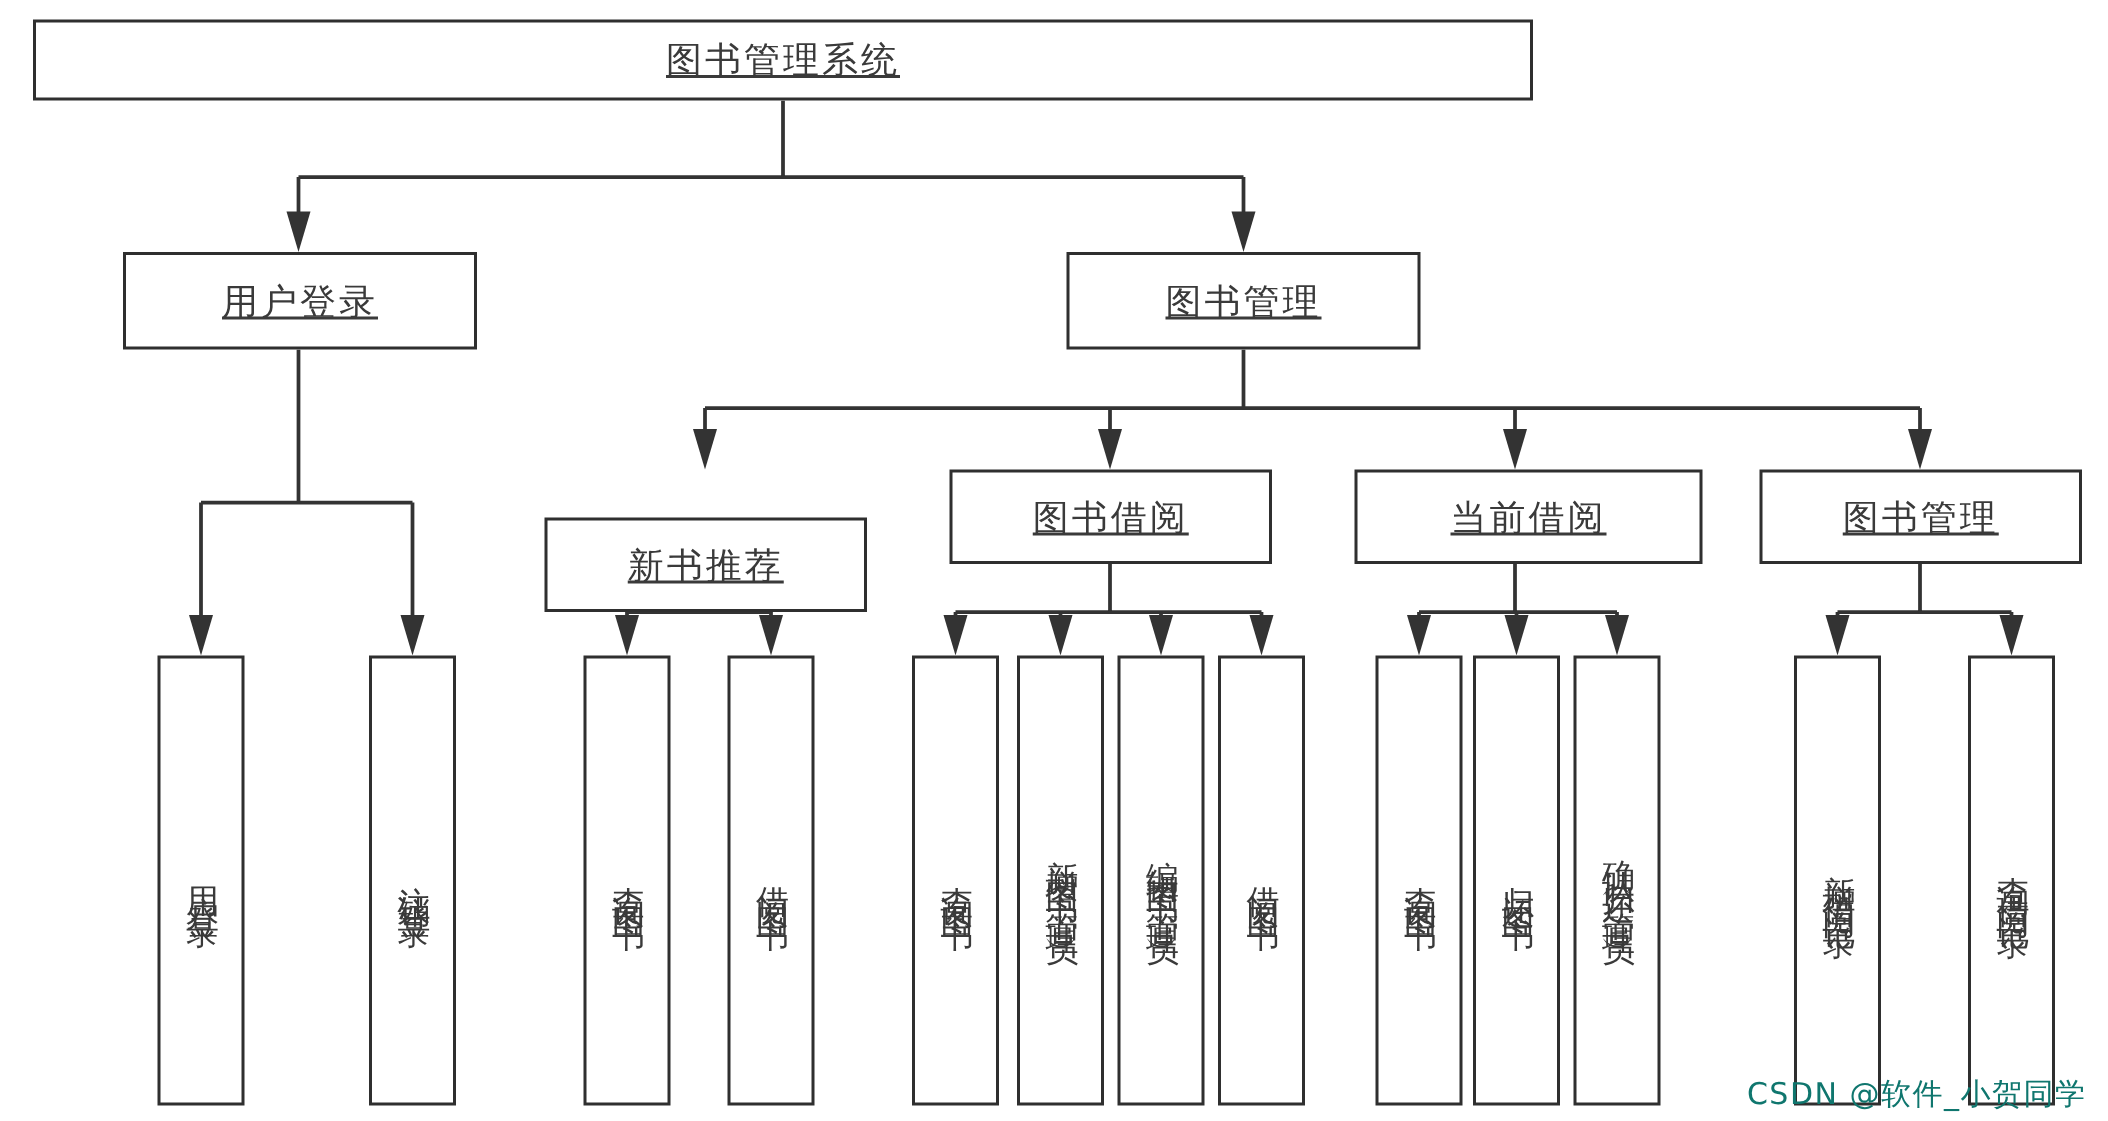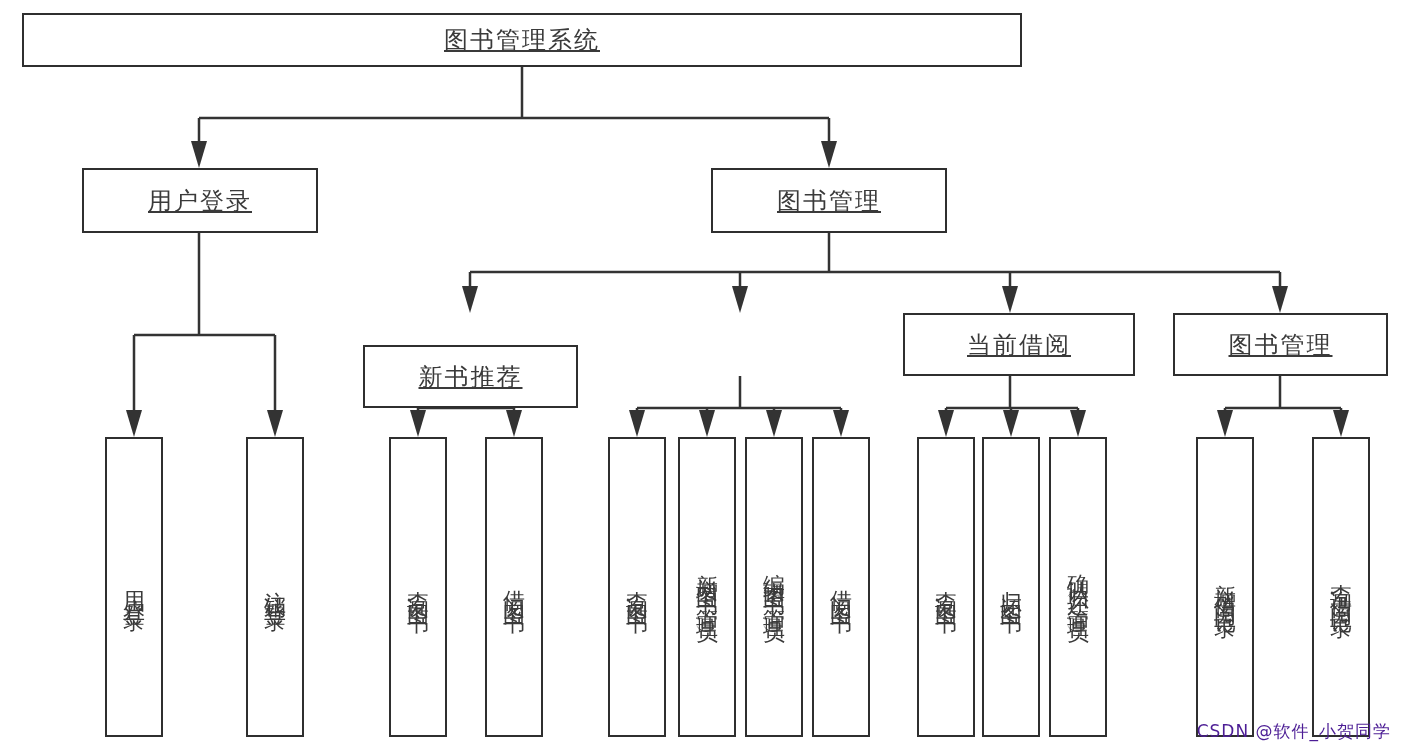--- a/index.html
+++ b/index.html
@@ -24,23 +24,23 @@
   .vtext {
     writing-mode:vertical-rl;
     text-orientation:mixed;
     letter-spacing:7px;
     line-height:1;
     white-space:nowrap;
   }
   .watermark {
     position:absolute;
     right:14px; bottom:4px;
-    font-size:17px;
+    font-size:20px;
     letter-spacing:1px;
-    color:#4c1d95;
+    color:#0f766e;
     z-index:5;
     white-space:nowrap;
   }
 </style>
 </head>
 <body>
 
 <div id="stage">
 
   <svg id="connectors" viewBox="0 0 1405 747" xmlns="http://www.w3.org/2000/svg">
@@ -85,20 +85,21 @@
       <use href="#ah" transform="translate(1341,437)"></use>
     </g>
   </svg>
 
   <div class="box hbox" style="left:22px; top:13px; width:1000px; height:54px;">图书管理系统</div>
 
   <div class="box hbox" style="left:82px; top:168px; width:236px; height:65px;">用户登录</div>
   <div class="box hbox" style="left:711px; top:168px; width:236px; height:65px;">图书管理</div>
 
   <div class="box hbox" style="left:363px; top:313px; width:215px; height:63px;margin-top:32px;">新书推荐</div>
+  <div class="box hbox" style="left:633px; top:313px; width:215px; height:63px;">图书借阅</div>
   <div class="box hbox" style="left:903px; top:313px; width:232px; height:63px;">当前借阅</div>
   <div class="box hbox" style="left:1173px; top:313px; width:215px; height:63px;">图书管理</div>
 
   <div class="box leaf" style="left:105px; top:437px; width:58px; height:300px;">
     <span class="vtext">用户登录</span>
   </div>
   <div class="box leaf" style="left:246px; top:437px; width:58px; height:300px;">
     <span class="vtext">注销登录</span>
   </div>
 

